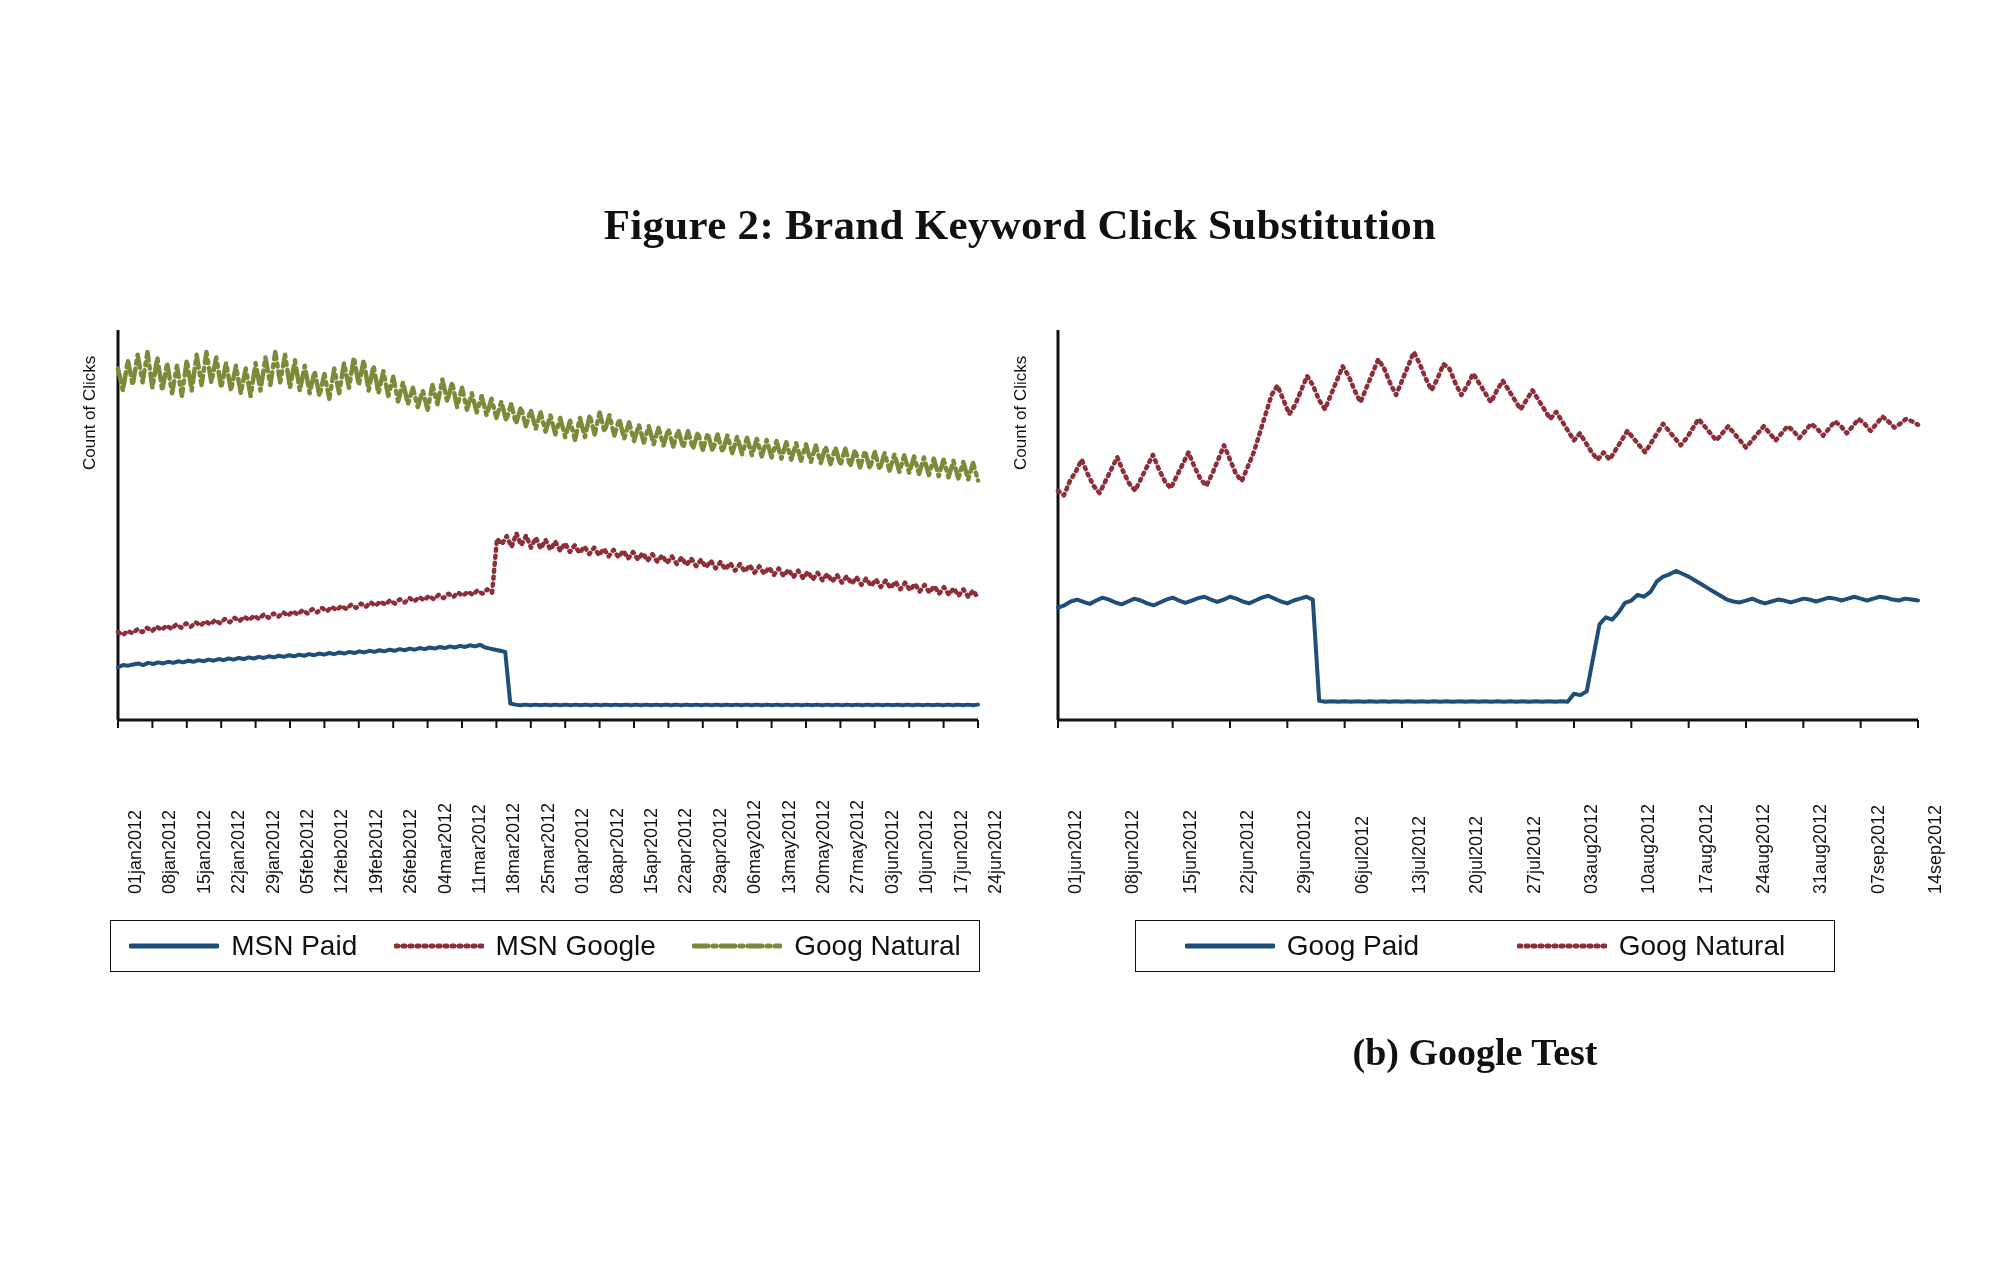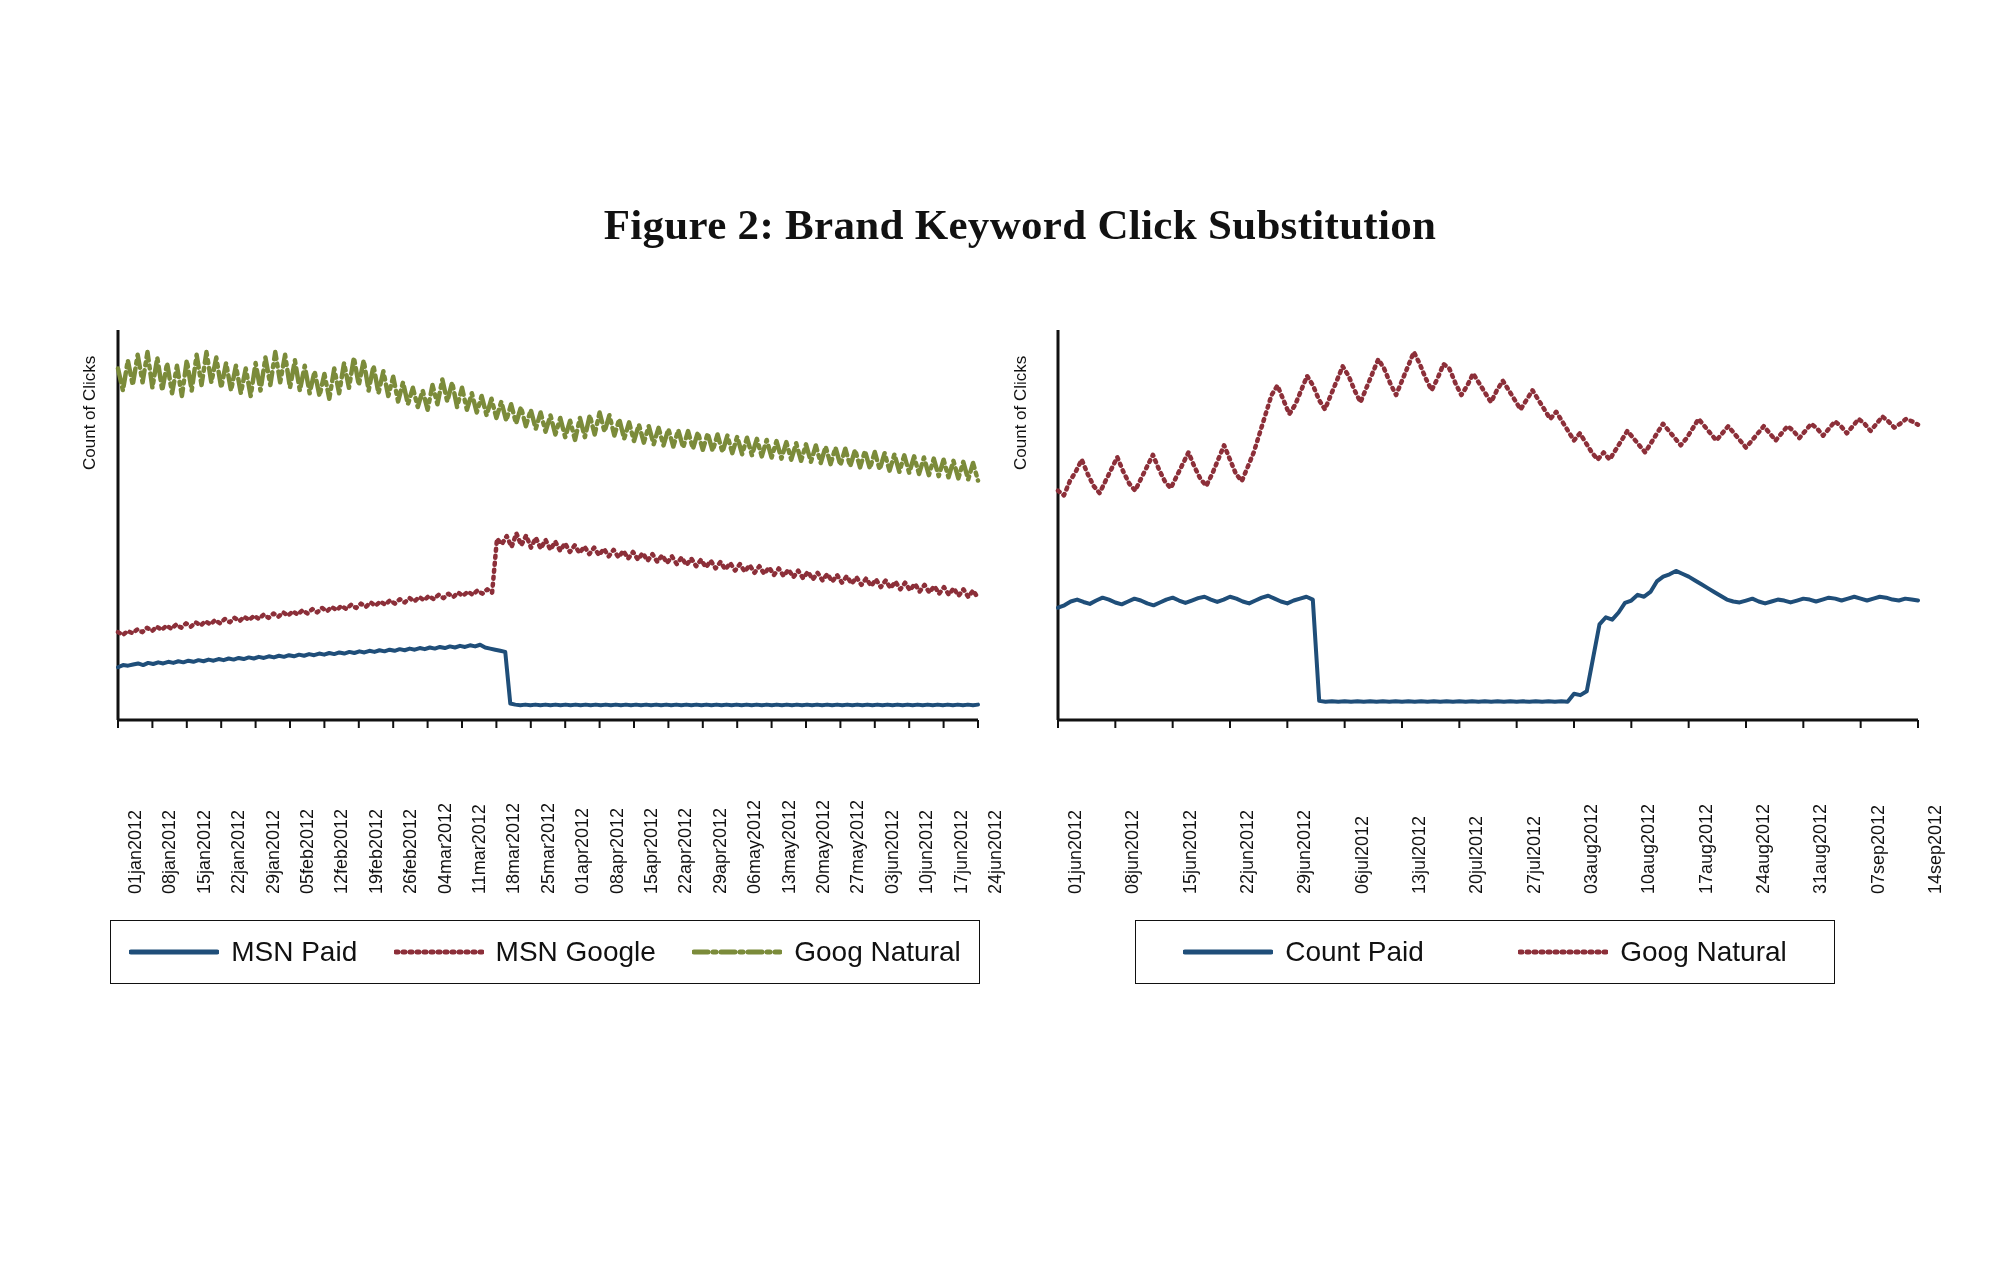--- a/index.html
+++ b/index.html
@@ -83,21 +83,21 @@
     font-size: 18px;
     color: #111;
     transform: rotate(-90deg);
     transform-origin: left top;
     white-space: nowrap;
   }
   .legend {
     position: absolute;
     border: 1px solid #111;
     background: #fff;
-    height: 64px;
+    height: 52px;
     display: flex;
     align-items: center;
     justify-content: space-around;
     box-sizing: border-box;
   }
   .legend-a {
     left: 40px;
     top: 600px;
     width: 870px;
   }
@@ -267,27 +267,28 @@
           <div class="xtick" style="left: 713px; top: 150px;">24aug2012</div>
           <div class="xtick" style="left: 770.333px; top: 150px;">31aug2012</div>
           <div class="xtick" style="left: 827.667px; top: 150px;">07sep2012</div>
           <div class="xtick" style="left: 885px; top: 150px;">14sep2012</div>
         </div>
       <div class="legend legend-b" id="legend-b">
           <div class="legend-item">
             <svg width="90" height="14" class="legend-swatch">
               <line x1="2" y1="7" x2="88" y2="7" stroke="#1f4e79" stroke-width="5" stroke-linecap="round"></line>
             </svg>
-            <span class="legend-label">Count Paid</span>
+            <span class="legend-label">Goog Paid</span>
           </div>
           <div class="legend-item">
             <svg width="90" height="14" class="legend-swatch">
               <line x1="2" y1="7" x2="88" y2="7" stroke="#8c2f39" stroke-width="5" stroke-linecap="round" stroke-dasharray="2,5"></line>
             </svg>
             <span class="legend-label">Goog Natural</span>
           </div>
         </div>
     </div>
 
   </div>
 
+  <div class="subcaption subcaption-b">(b) Google Test</div>
 
 </div>
 
 </body></html>

